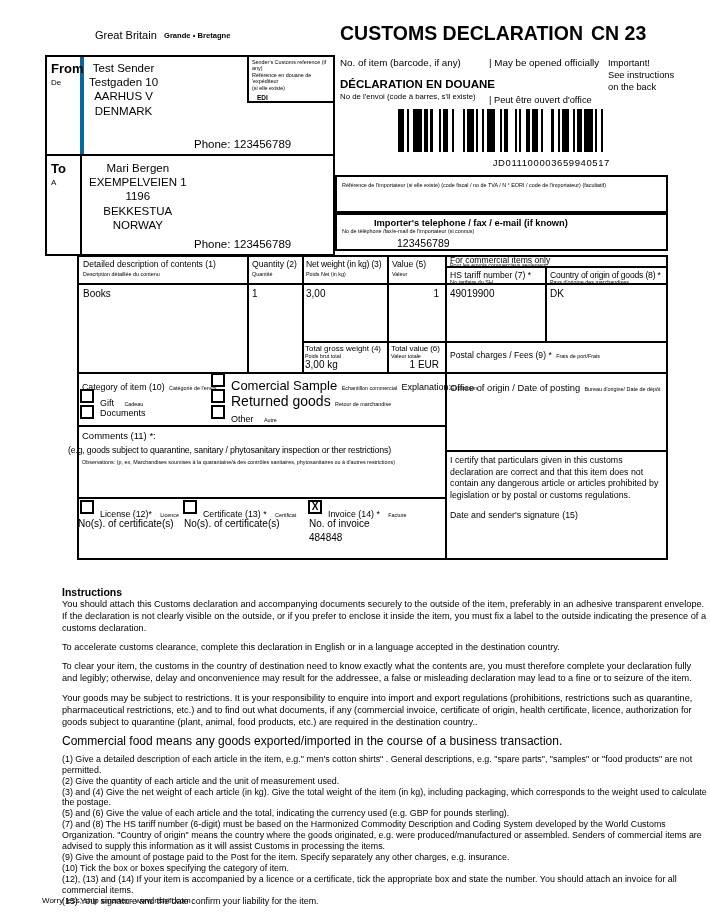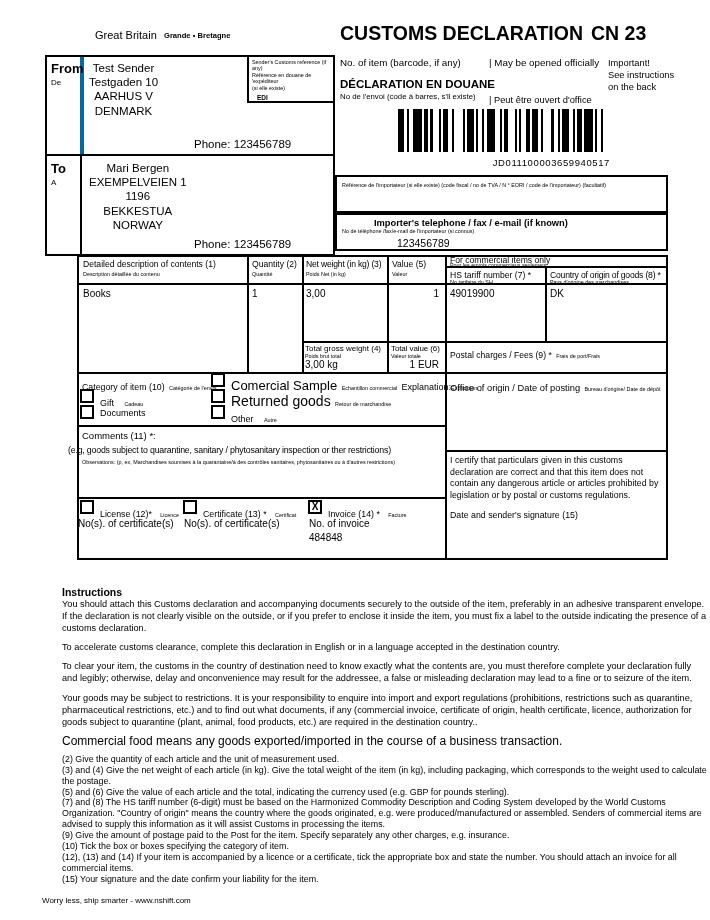--- a/index.html
+++ b/index.html
@@ -262,20 +262,21 @@
   <div class="abs" style="left:309px;top:532px;font-size:10px;">484848</div>
 
   <div class="abs" style="left:62px;top:586px;width:645px;">
     <div style="font-size:10.5px;font-weight:bold;">Instructions</div>
     <div class="instr" style="margin-bottom:7px;">You should attach this Customs declaration and accompanying documents securely to the outside of the item, preferably in an adhesive transparent envelope. If the declaration is not clearly visible on the outside, or if you prefer to enclose it inside the item, you must fix a label to the outside indicating the presence of a customs declaration.</div>
     <div class="instr" style="margin-bottom:7px;">To accelerate customs clearance, complete this declaration in English or in a language accepted in the destination country.</div>
     <div class="instr" style="margin-bottom:7px;">To clear your item, the customs in the country of destination need to know exactly what the contents are, you must therefore complete your declaration fully and legibly; otherwise, delay and onconvenience may result for the addressee, a false or misleading declaration may lead to a fine or to seizure of the item.</div>
     <div class="instr" style="margin-bottom:6px;">Your goods may be subject to restrictions. It is your responsibility to enquire into import and export regulations (prohibitions, restrictions such as quarantine, pharmaceutical restrictions, etc.) and to find out what documents, if any (commercial invoice, certificate of origin, health certificate, licence, authorization for goods subject to quarantine (plant, animal, food products, etc.) are required in the destination country..</div>
     <div style="font-size:12px;margin-bottom:6px;">Commercial food means any goods exported/imported in the course of a business transaction.</div>
     <div style="font-size:8.9px;line-height:10.9px;">
+      <div>(1) Give a detailed description of each article in the item, e.g." men's cotton shirts" . General descriptions, e.g. "spare parts", "samples" or "food products" are not permitted.</div>
       <div>(2) Give the quantity of each article and the unit of measurement used.</div>
       <div>(3) and (4) Give the net weight of each article (in kg). Give the total weight of the item (in kg), including packaging, which corresponds to the weight used to calculate the postage.</div>
       <div>(5) and (6) Give the value of each article and the total, indicating the currency used (e.g. GBP for pounds sterling).</div>
       <div>(7) and (8) The HS tariff number (6-digit) must be based on the Harmonized Commodity Description and Coding System developed by the World Customs Organization. "Country of origin" means the country where the goods originated, e.g. were produced/manufactured or assembled. Senders of commercial items are advised to supply this information as it will assist Customs in processing the items.</div>
       <div>(9) Give the amount of postage paid to the Post for the item. Specify separately any other charges, e.g. insurance.</div>
       <div>(10) Tick the box or boxes specifying the category of item.</div>
       <div>(12), (13) and (14) If your item is accompanied by a licence or a certificate, tick the appropriate box and state the number. You should attach an invoice for all commercial items.</div>
       <div>(15) Your signature and the date confirm your liability for the item.</div>
     </div>
   </div>

